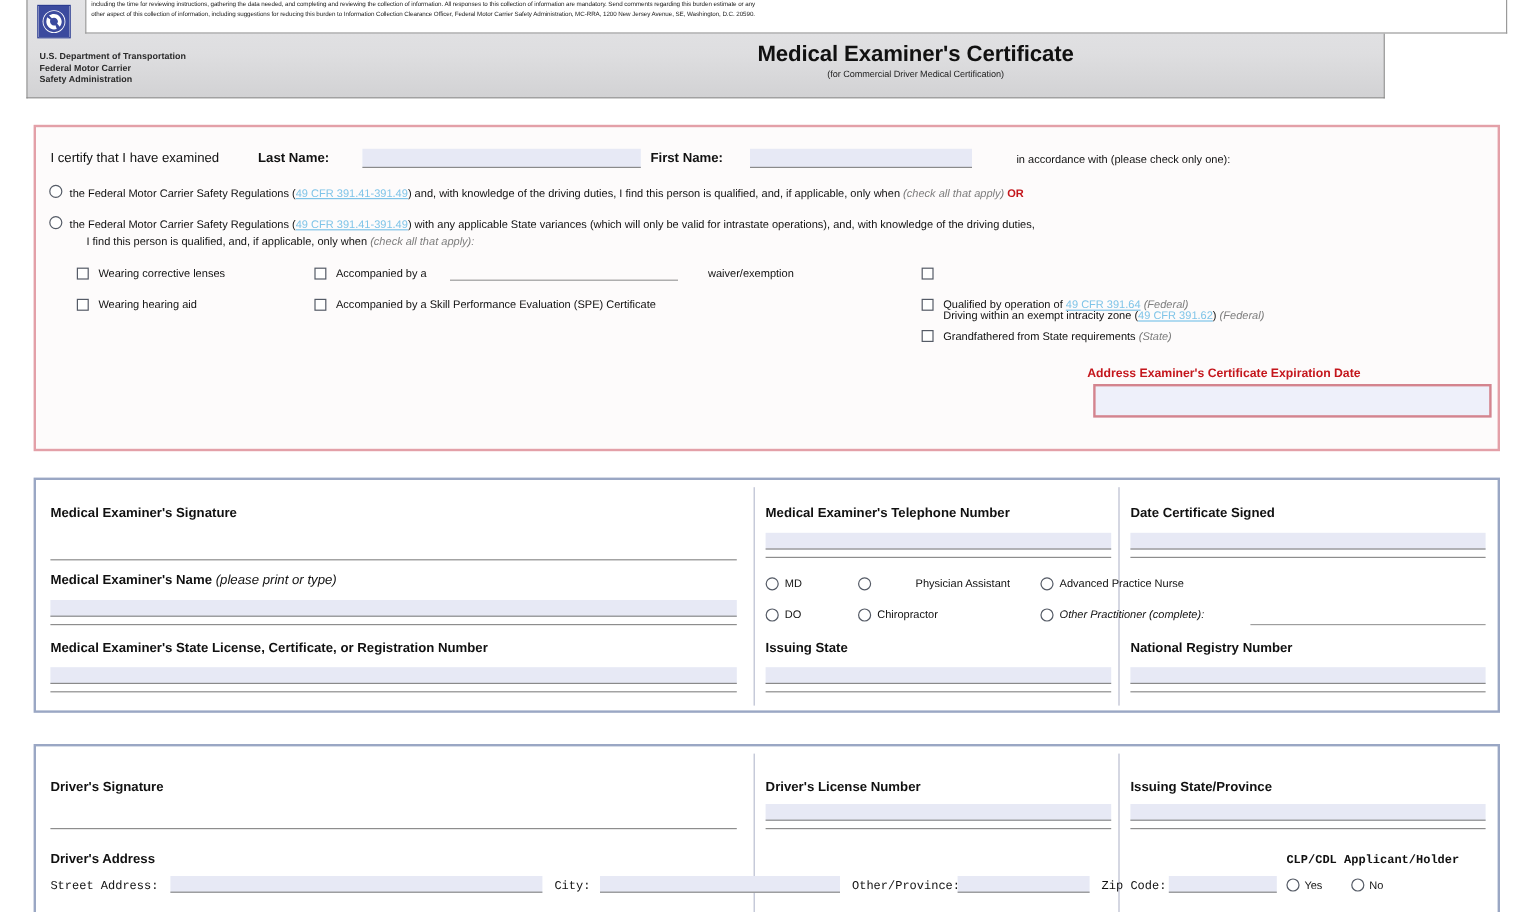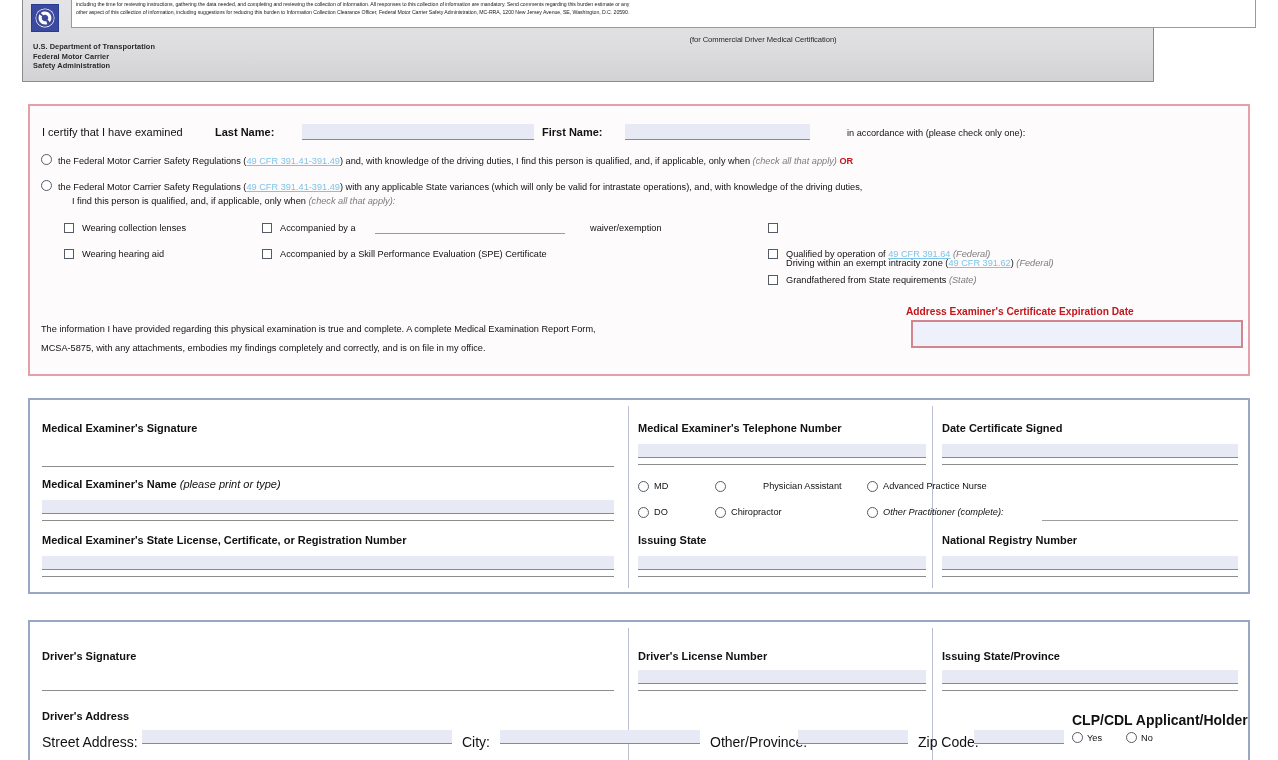--- a/index.html
+++ b/index.html
@@ -98,21 +98,21 @@
   
   #panel-examiner { left: 28px; top: 398px; width: 1222px; height: 196px; }
   
   #panel-driver { left: 28px; top: 620px; width: 1222px; height: 160px; }
 
   
   .t { position: absolute; white-space: nowrap; color: #111111; }
   .b { font-weight: bold; }
   .i { font-style: italic; }
   .s11 { font-size: 11px; }
-  .s10 { font-size: 14px; }
+  .s10 { font-size: 10px; font-family: Liberation Mono, monospace; }
   .s9  { font-size: 9.2px; }
   .gray { color: #7d7d7d; }
   .red  { color: #c4161c; }
   .link-u { color: #7fc4e8; text-decoration: underline; }
 
   
   .fill {
     position: absolute;
     background: #e7e9f5;
     border-bottom: 1px solid #8a8a8a;
@@ -190,20 +190,21 @@
       </svg>
     </div>
 
     <div class="agency-lines">
       <div>U.S. Department of Transportation</div>
       <div>Federal Motor Carrier</div>
       <div>Safety Administration</div>
     </div>
 
     <div class="title-block">
+      <div class="doc-title">Medical Examiner's Certificate</div>
       <div class="doc-subtitle">(for Commercial Driver Medical Certification)</div>
     </div>
   </div>
 
   <div class="panel panel-red" id="panel-cert">
 
     <span class="t s11" style="left:12px; top:20px;">I certify that I have examined</span>
     <span class="t s11 b" style="left:185px; top:20px;">Last Name:</span>
     <div class="fill" style="left:272px; top:18px; width:232px; height:16px;"></div>
     <span class="t s11 b" style="left:512px; top:20px;">First Name:</span>
@@ -211,21 +212,21 @@
     <span class="t s9" style="left:791px; top:22px;padding-left:26px;">in accordance with (please check only one):</span>
 
     <div class="radio" style="left:11px; top:48px;"></div>
     <span class="t s9" style="left:28px; top:50px;"><span>the Federal Motor Carrier Safety Regulations (</span><span class="link-u">49 CFR 391.41-391.49</span><span>) and, with knowledge of the driving duties, I find this person is qualified, and, if applicable, only when</span> <span class="i gray">(check all that apply)</span> <span class="b red">OR</span></span>
 
     <div class="radio" style="left:11px; top:74px;"></div>
     <span class="t s9" style="left:28px; top:76px;"><span>the Federal Motor Carrier Safety Regulations (</span><span class="link-u">49 CFR 391.41-391.49</span><span>) with any applicable State variances (which will only be valid for intrastate operations), and, with knowledge of the driving duties,</span></span>
     <span class="t s9" style="left:42px; top:90px;"><span>I find this person is qualified, and, if applicable, only when</span> <span class="i gray">(check all that apply):</span></span>
 
     <div class="checkbox" style="left:34px; top:117px;"></div>
-    <span class="t s9" style="left:52px; top:117px;">Wearing collection lenses</span>
+    <span class="t s9" style="left:52px; top:117px;">Wearing corrective lenses</span>
 
     <div class="checkbox" style="left:34px; top:143px;"></div>
     <span class="t s9" style="left:52px; top:143px;">Wearing hearing aid</span>
 
     <div class="checkbox" style="left:232px; top:117px;"></div>
     <span class="t s9" style="left:250px; top:117px;">Accompanied by a</span>
     <div class="fill-light" style="left:345px; top:114px; width:190px; height:14px; background:transparent;"></div>
     <span class="t s9" style="left:560px; top:117px;">waiver/exemption</span>
 
     <div class="checkbox" style="left:232px; top:143px;"></div>
@@ -233,22 +234,20 @@
 
     <div class="checkbox" style="left:738px; top:117px;"></div>
     <span class="t s9" style="left:756px; top:117px;margin-top:35px;"><span>Driving within an exempt intracity zone (</span><span class="link-u">49 CFR 391.62</span><span>)</span> <span class="i gray">(Federal)</span></span>
 
     <div class="checkbox" style="left:738px; top:143px;"></div>
     <span class="t s9" style="left:756px; top:143px;"><span>Qualified by operation of</span> <span class="link-u">49 CFR 391.64</span> <span class="i gray">(Federal)</span></span>
 
     <div class="checkbox" style="left:738px; top:169px;"></div>
     <span class="t s9" style="left:756px; top:169px;"><span>Grandfathered from State requirements</span> <span class="i gray">(State)</span></span>
 
-    <span class="t s9" style="left:11px; top:218px;">The information I have provided regarding this physical examination is true and complete. A complete Medical Examination Report Form,</span>
-    <span class="t s9" style="left:11px; top:237px;">MCSA-5875, with any attachments, embodies my findings completely and correctly, and is on file in my office.</span>
   </div>
 
   <div id="exp-label">Address Examiner's Certificate Expiration Date</div>
   <div id="exp-box"></div>
 
   <div class="panel panel-blue" id="panel-examiner">
 
     <div class="vdiv" style="left:598px; top:6px; height:182px;"></div>
     <div class="vdiv" style="left:902px; top:6px; height:182px;"></div>
 

